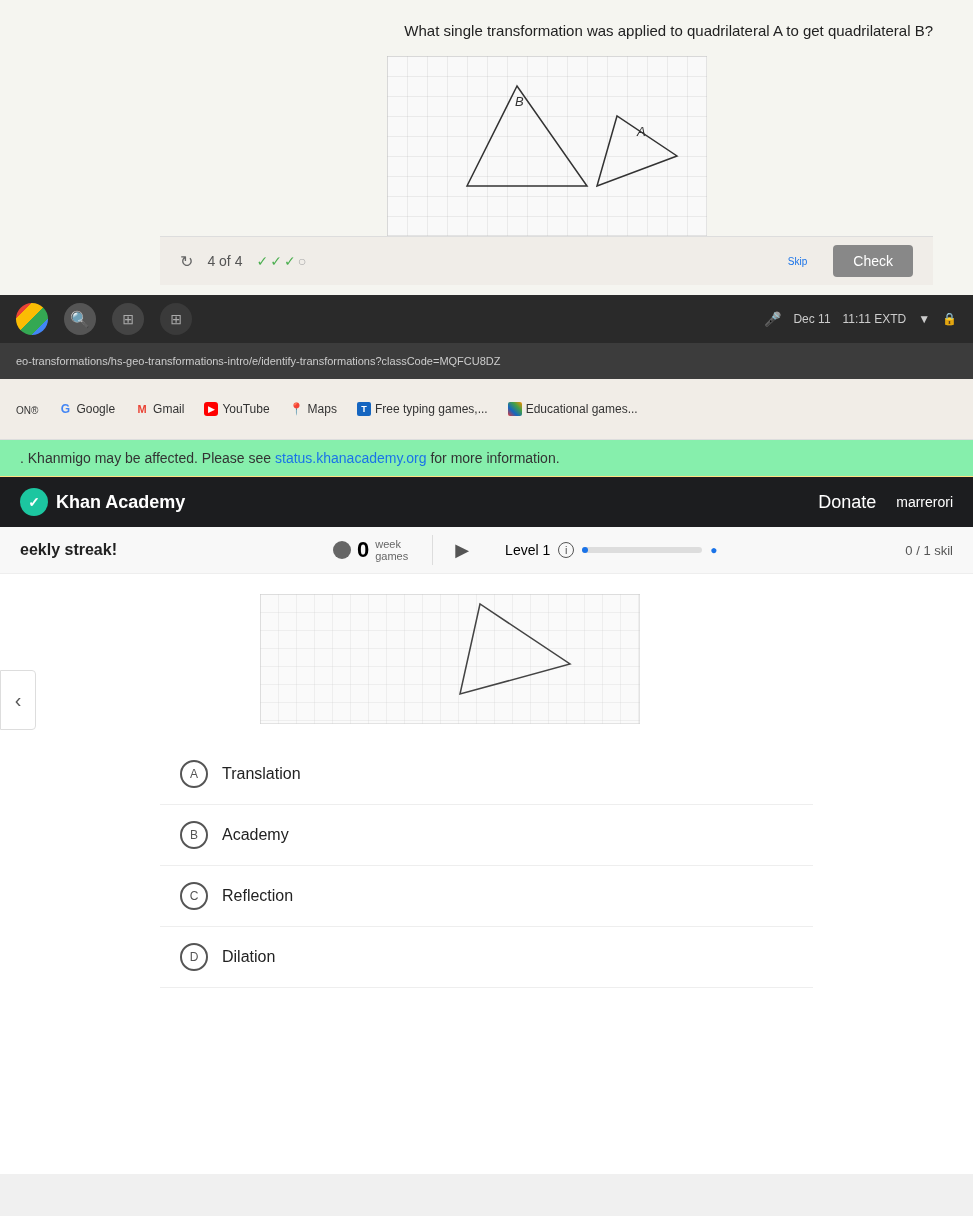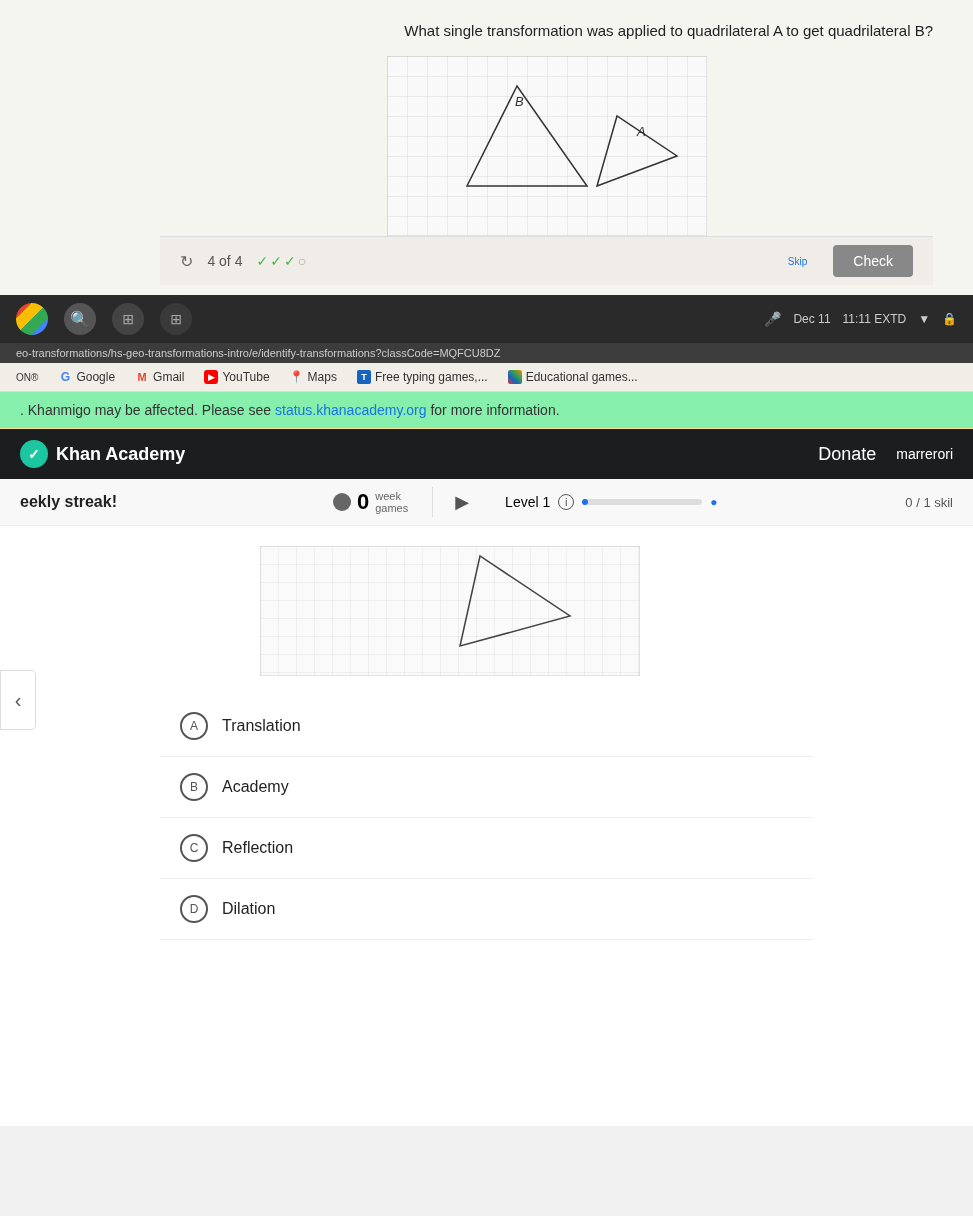--- a/index.html
+++ b/index.html
@@ -110,34 +110,34 @@
       display: flex;
       align-items: center;
       gap: 12px;
       color: #ccc;
       font-size: 12px;
     }
 
     
     .url-bar {
       background: #3c3c3c;
-      padding: 4px 16px;
+      padding: 12px 16px;
       font-size: 11px;
       color: #ccc;
       white-space: nowrap;
       overflow: hidden;
       text-overflow: ellipsis;
     }
 
     
     .bookmarks-bar {
       background: #f1ede7;
       display: flex;
-      align-items: center;
-      padding: 4px 8px;
+      align-items: flex-end;
+      padding: 20px 8px;
       gap: 4px;
       border-bottom: 1px solid #ddd;
       font-size: 12px;
     }
 
     .bookmark-item {
       display: flex;
       align-items: center;
       gap: 4px;
       padding: 3px 8px;

